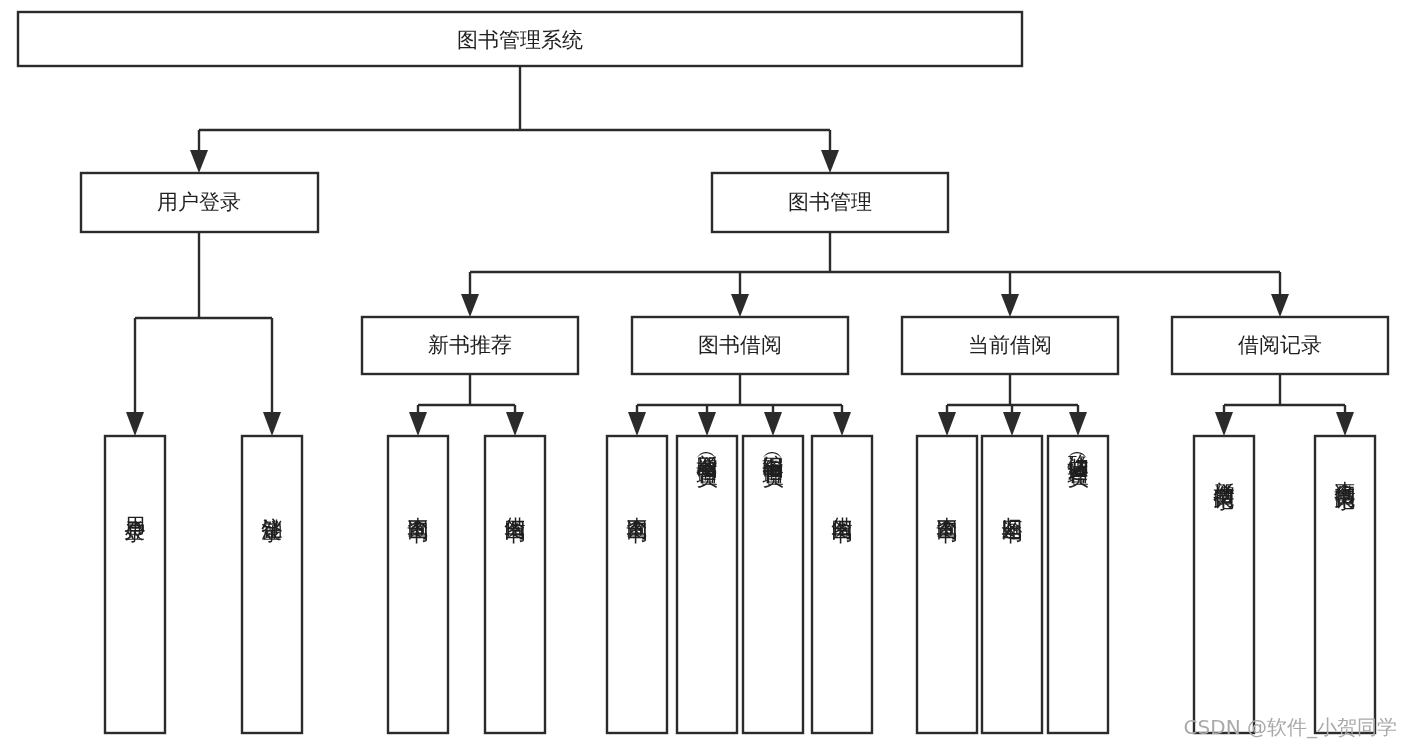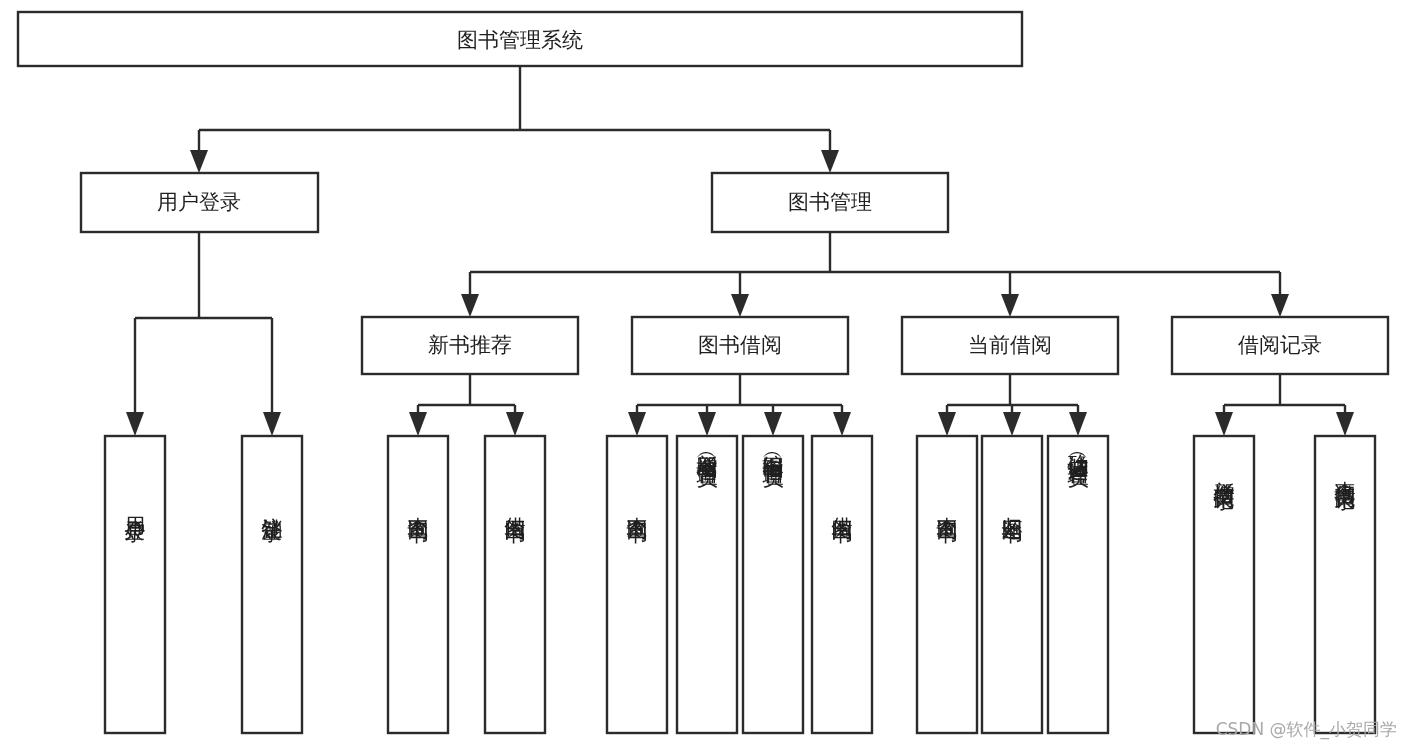--- a/index.html
+++ b/index.html
@@ -56,21 +56,21 @@
     writing-mode: vertical-rl;
     text-orientation: upright;
     text-anchor: middle;
     letter-spacing: 2px;
   }
   .watermark {
     position: absolute;
     right: 8px;
     bottom: 6px;
     font-family: "DejaVu Sans", "Liberation Sans", sans-serif;
-    font-size: 17px;
+    font-size: 20px;
     color: #a9a9a9;
     white-space: nowrap;
     user-select: none;
   }
 </style>
 </head>
 <body>
 
 <div id="diagram-root">
 

